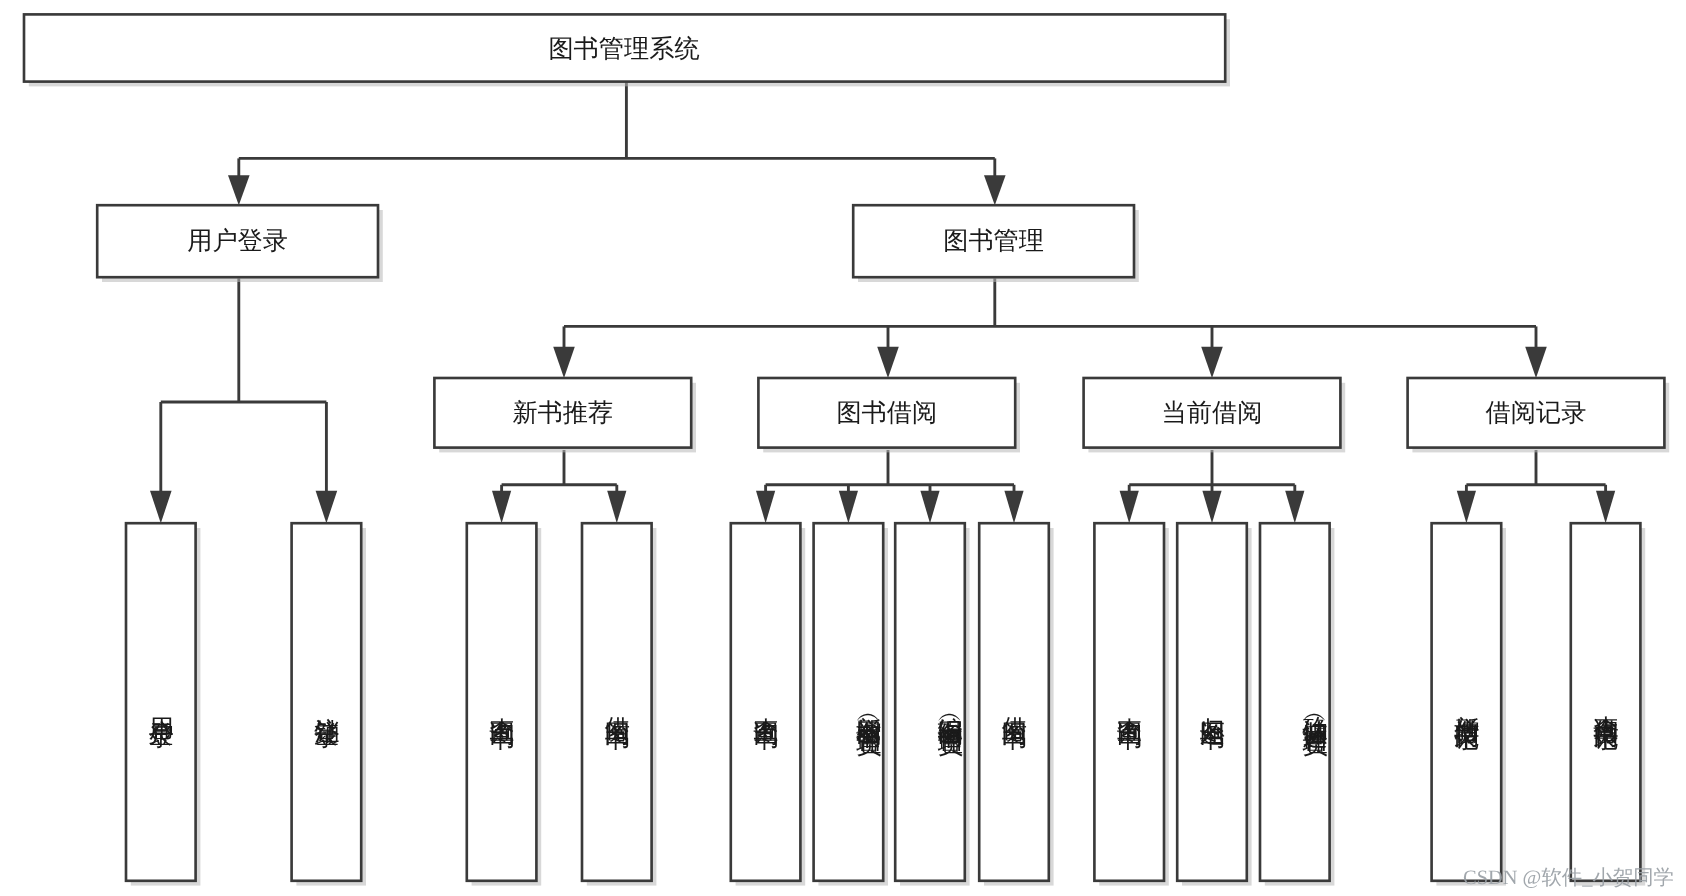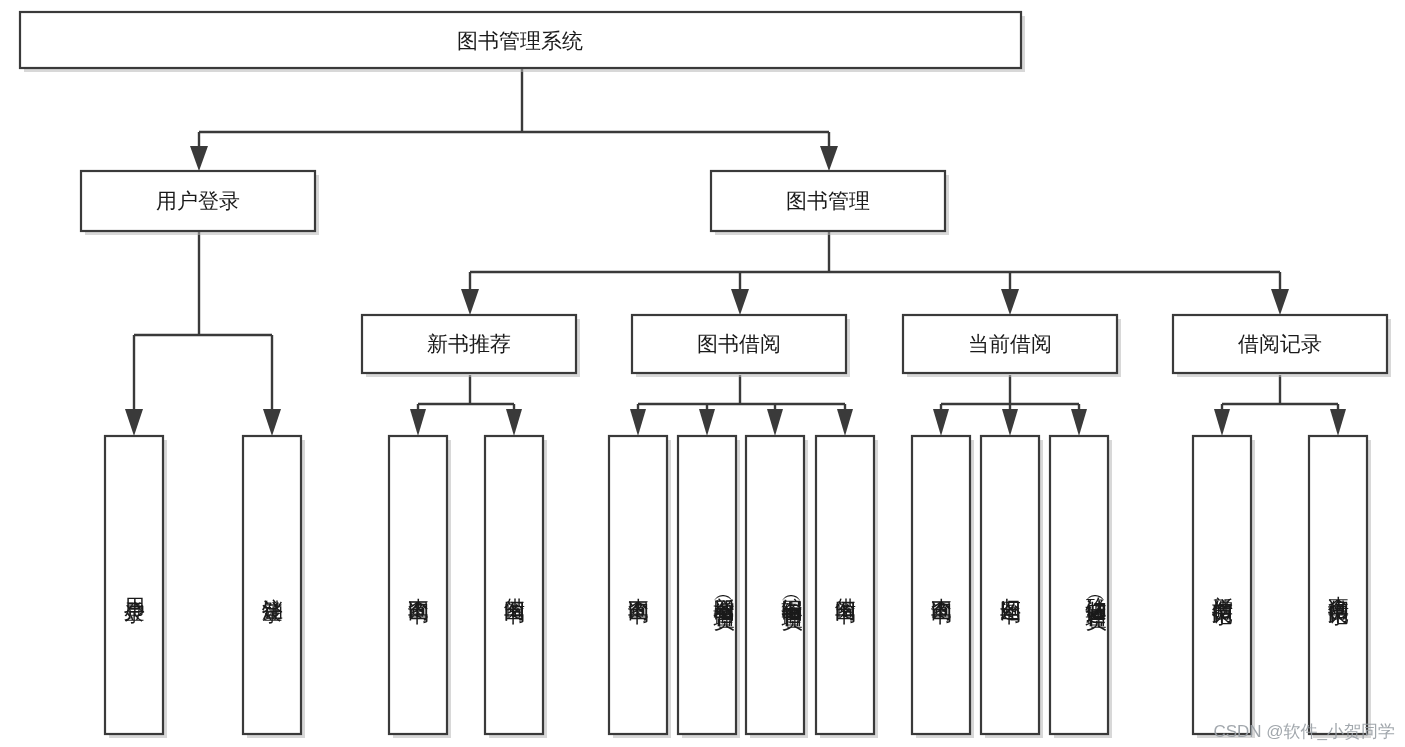--- a/index.html
+++ b/index.html
@@ -65,21 +65,21 @@
     align-items: center;
     justify-content: center;
     text-align: center;
     white-space: nowrap;
     pointer-events: none;
   }
   .watermark {
     position: absolute;
     right: 10px;
     bottom: 4px;
-    font-family: Liberation Sans, sans-serif;
+    font-family: Liberation Serif, serif;
     font-size: 17px;
     color: #9aa0a6;
     opacity: 0.92;
     white-space: nowrap;
   }
 </style>
 </head>
 <body>
 
 <div id="diagram-root">

